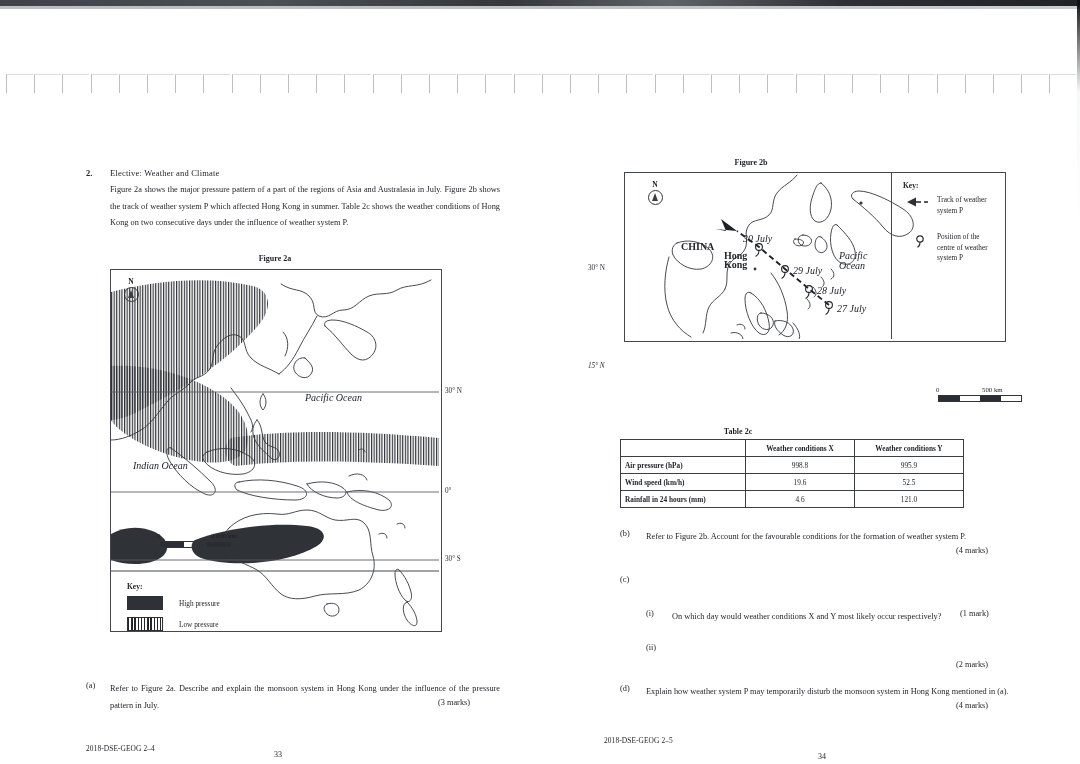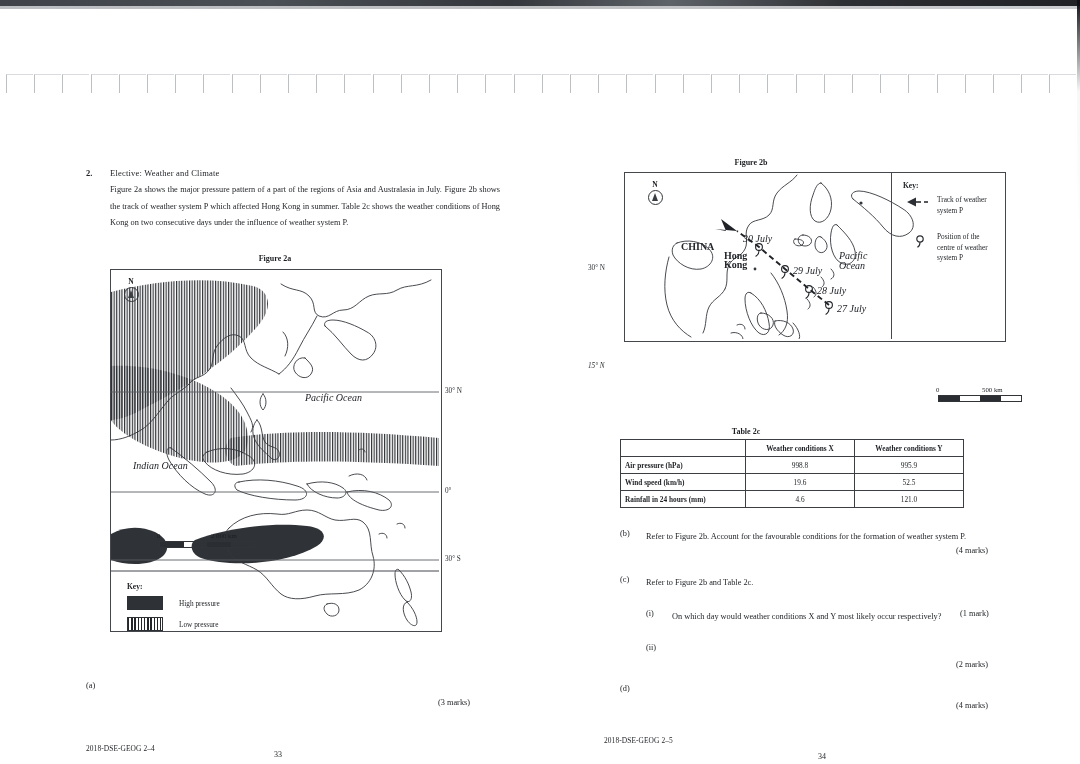--- a/index.html
+++ b/index.html
@@ -280,20 +280,21 @@
           <div class="klabel">Low pressure</div>
         </div>
       </div>
     </div>
 
     <div class="lat-label" style="left:421px;top:291px;">30° N</div>
     <div class="lat-label" style="left:421px;top:391px;">0°</div>
     <div class="lat-label" style="left:421px;top:459px;">30° S</div>
 
     <div class="qlabel" style="left:62px;top:585px;">(a)</div>
+    <div class="qtext" style="left:86px;top:585px;width:390px;">Refer to Figure 2a.   Describe and explain the monsoon system in Hong Kong under the influence of the pressure pattern in July.</div>
     <div class="marks" style="left:414px;top:602px;">(3 marks)</div>
 
     <div class="footer-code" style="left:62px;top:648px;">2018-DSE-GEOG 2–4</div>
     <div class="page-no" style="left:250px;top:654px;">33</div>
   </div>
 
   <div class="page right">
 
     <div class="fig-caption" style="left:140px;top:62px;width:110px;">Figure 2b</div>
 
@@ -409,21 +410,21 @@
         <span style="left:44px;">500 km</span>
       </div>
       <div class="bar">
         <i class="on"></i>
           <i></i>
           <i class="on"></i>
           <i></i>
       </div>
     </div>
 
-    <div class="fig-caption" style="left:130px;top:331px;width:120px;">Table 2c</div>
+    <div class="fig-caption" style="left:122px;top:331px;width:120px;">Table 2c</div>
 
     <table class="t2c" style="left:64px;top:343px;">
       <thead>
         <tr>
           <th class="corner"></th>
           <th>Weather conditions X</th>
           <th>Weather conditions Y</th>
         </tr>
       </thead>
       <tbody>
@@ -443,28 +444,28 @@
           <td class="val">121.0</td>
         </tr>
       </tbody>
     </table>
 
     <div class="qlabel" style="left:64px;top:433px;">(b)</div>
     <div class="qtext" style="left:90px;top:433px;width:372px;">Refer to Figure 2b.   Account for the favourable conditions for the formation of weather system P.</div>
     <div class="marks" style="left:400px;top:450px;">(4 marks)</div>
 
     <div class="qlabel" style="left:64px;top:479px;">(c)</div>
-    <div class="qtext" style="left:90px;top:479px;width:372px;">Refer to Figure 2b and Table 2c.</div>
 
     <div class="qlabel" style="left:90px;top:513px;">(i)</div>
     <div class="qtext" style="left:116px;top:513px;width:278px;">On which day would weather conditions X and Y most likely occur respectively?</div>
     <div class="marks" style="left:404px;top:513px;">(1 mark)</div>
 
     <div class="qlabel" style="left:90px;top:547px;">(ii)</div>
     <div class="marks" style="left:400px;top:564px;">(2 marks)</div>
 
     <div class="qlabel" style="left:64px;top:588px;">(d)</div>
+    <div class="qtext" style="left:90px;top:588px;width:372px;">Explain how weather system P may temporarily disturb the monsoon system in Hong Kong mentioned in (a).</div>
     <div class="marks" style="left:400px;top:605px;">(4 marks)</div>
 
     <div class="footer-code" style="left:48px;top:640px;">2018-DSE-GEOG 2–5</div>
     <div class="page-no" style="left:262px;top:656px;">34</div>
   </div>
 </div>
 
 </body></html>

